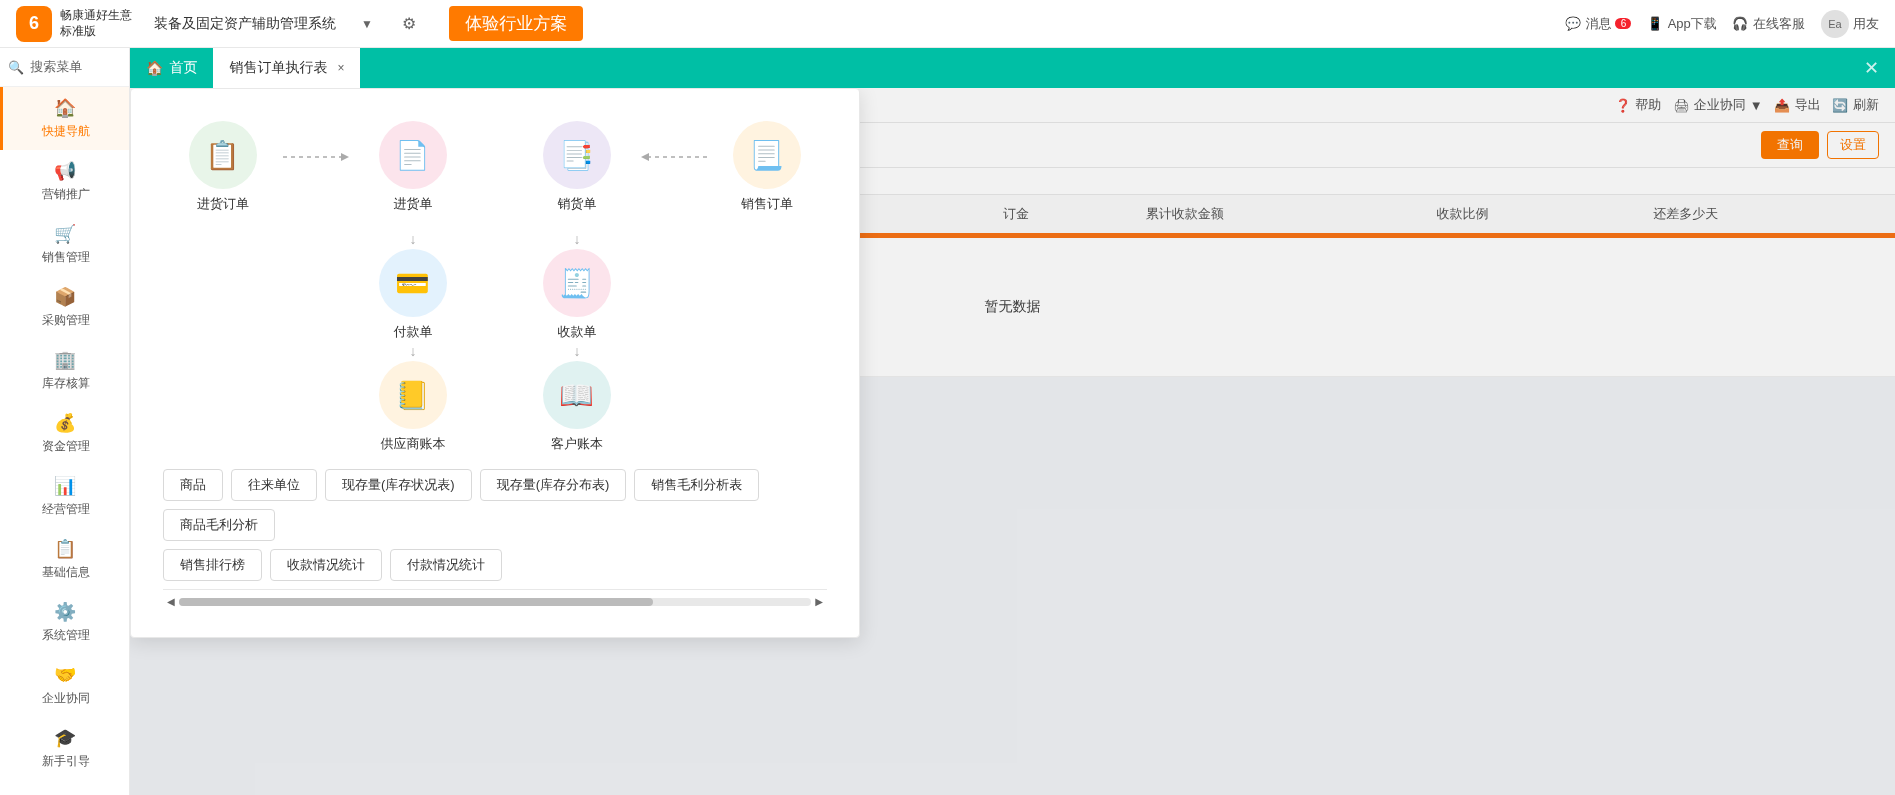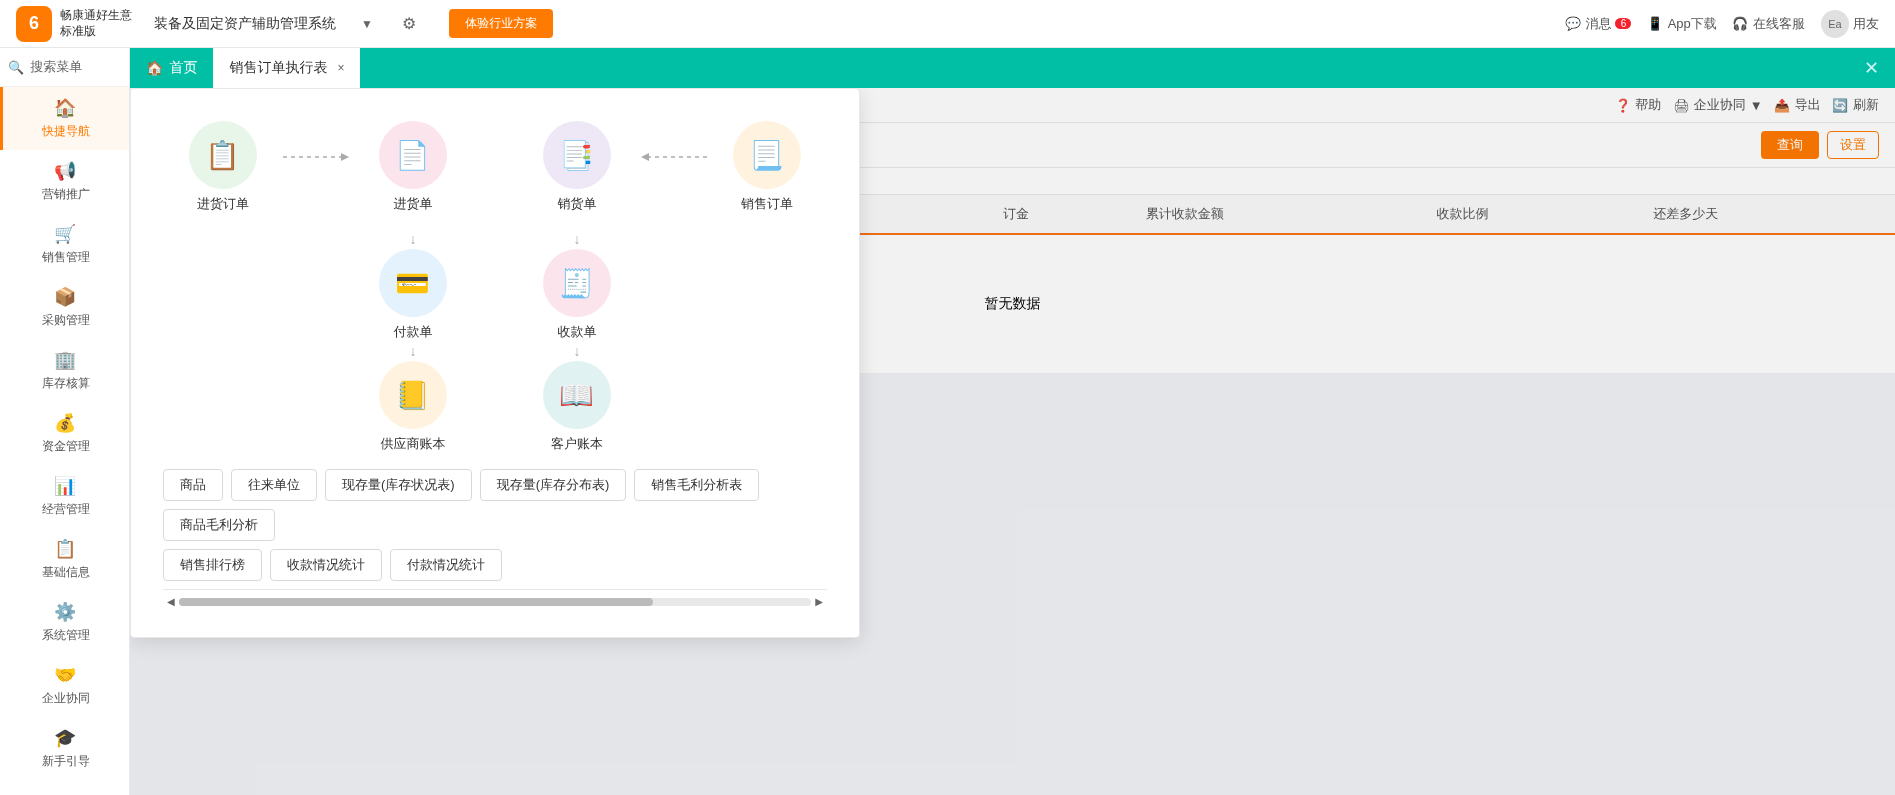--- a/index.html
+++ b/index.html
@@ -38,21 +38,21 @@
     }
     .system-name { font-size: 14px; color: #333; }
     .system-dropdown { color: #666; font-size: 12px; cursor: pointer; }
     .gear-btn { color: #666; font-size: 16px; cursor: pointer; margin-left: 4px; }
     .experience-btn {
       background: #ff7a00;
       color: white;
       border: none;
       padding: 6px 16px;
       border-radius: 4px;
-      font-size: 12px;
+      font-size: 17px;
       cursor: pointer;
       margin-left: 8px;
     }
     .header-right {
       display: flex;
       align-items: center;
       gap: 16px;
       margin-left: auto;
     }
     .header-right-item {
@@ -235,36 +235,36 @@
       overflow: auto;
       flex: 1;
     }
     table {
       width: 100%;
       border-collapse: collapse;
       font-size: 13px;
     }
     th {
       background: #fafafa;
-      border-bottom: 2px solid #f97316;
+      border-bottom: 5px solid #f97316;
       padding: 10px 12px;
       text-align: left;
       color: #555;
       font-weight: normal;
       white-space: nowrap;
     }
     td {
       padding: 10px 12px;
       border-bottom: 1px solid #f0f0f0;
       color: #333;
     }
     .no-data {
       text-align: center;
       padding: 60px;
-      color: #000000;
+      color: #404040;
       font-size: 14px;
     }
 
     
     .close-btn {
       margin-left: auto;
       margin-right: 8px;
       color: rgba(255,255,255,0.8);
       font-size: 18px;
       cursor: pointer;

